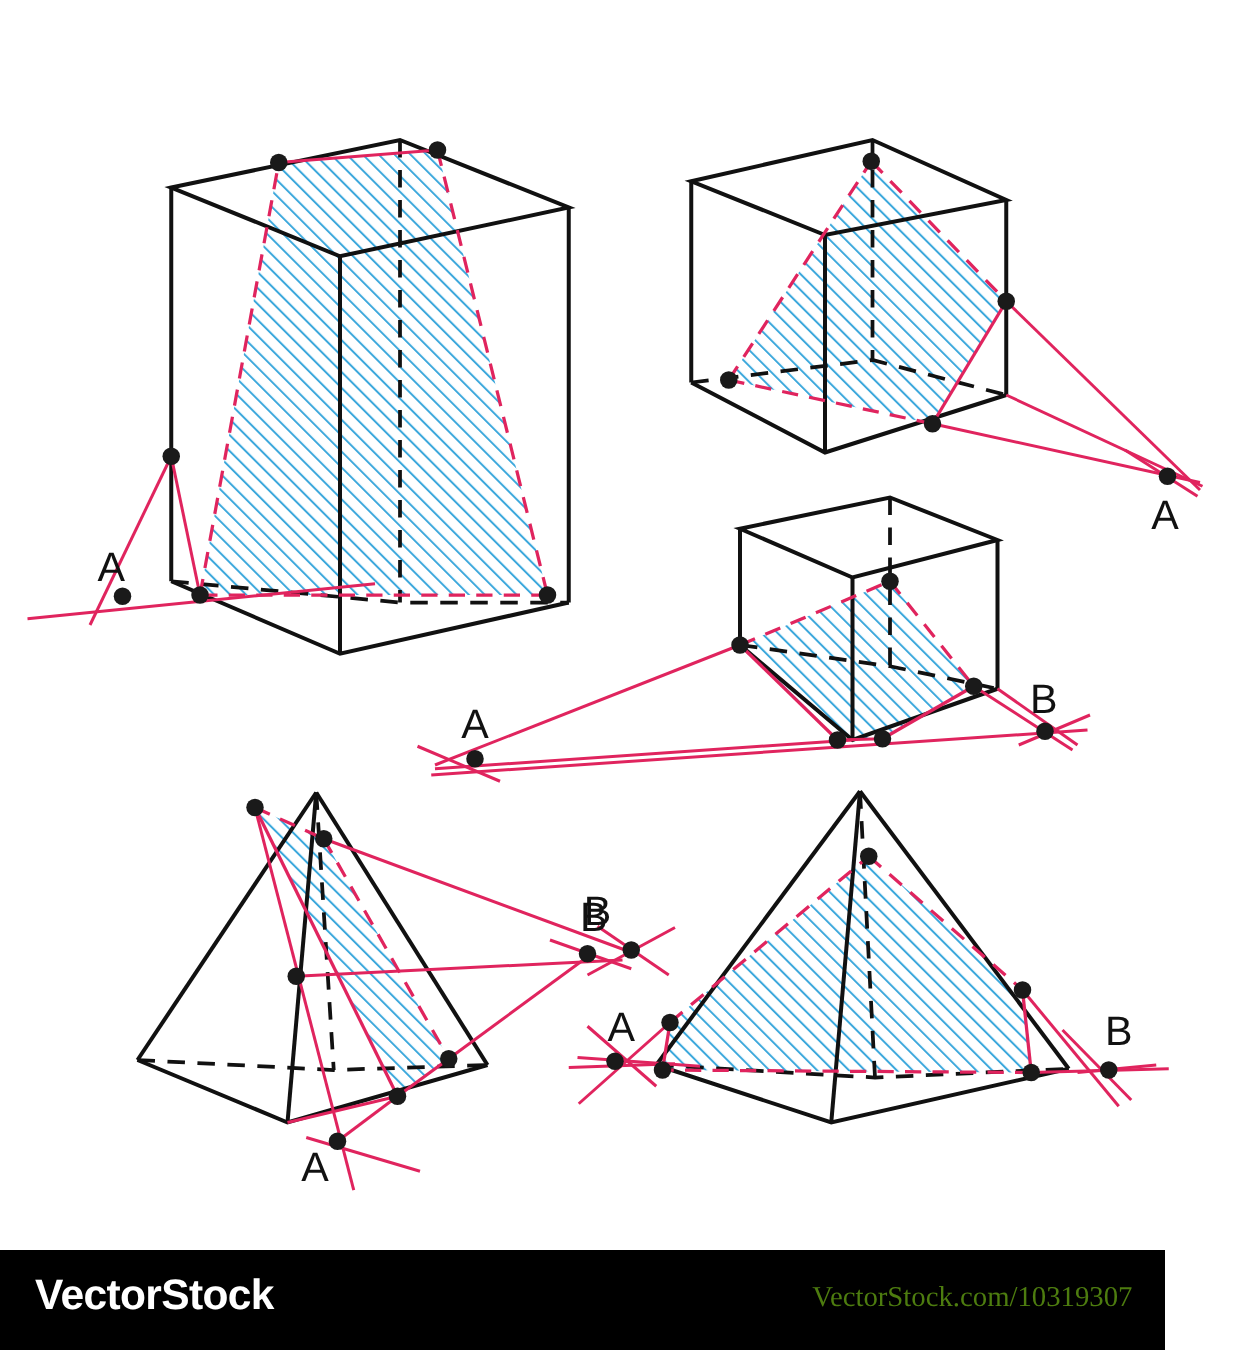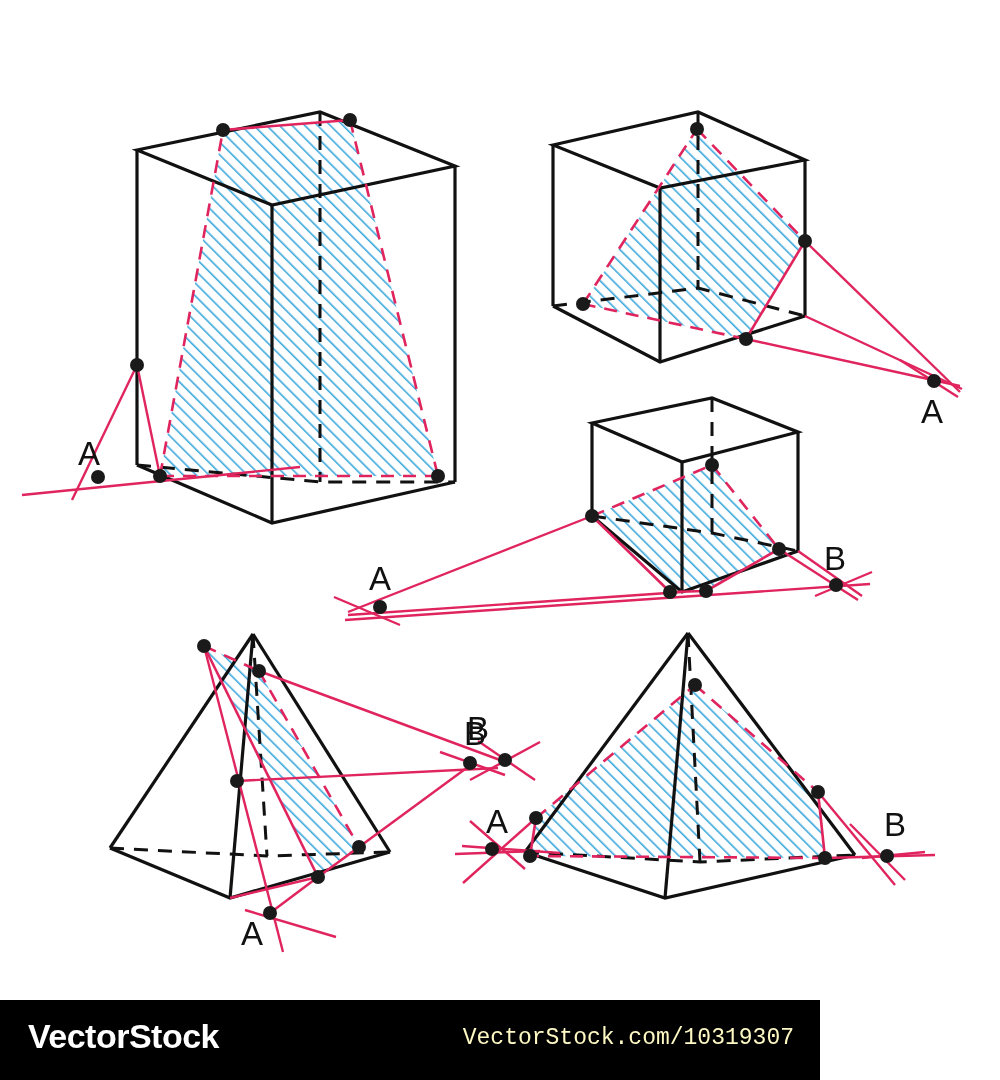--- a/index.html
+++ b/index.html
@@ -24,42 +24,42 @@
     left: 0;
     top: 0;
     width: 1000px;
     height: 990px;
     display: block;
   }
   .footer-bar {
     position: absolute;
     left: 0;
     top: 1000px;
-    width: 820px;
+    width: 932px;
     height: 80px;
     background: #000000;
     color: #ffffff;
   }
   .footer-brand {
     position: absolute;
     left: 28px;
     top: 17px;
     font-size: 34px;
     font-weight: bold;
     letter-spacing: -0.5px;
     color: #ffffff;
     font-family: "Liberation Sans", sans-serif;
   }
   .footer-url {
     position: absolute;
     right: 26px;
     top: 25px;
     font-size: 23px;
-    color: #fef9c3;
-    font-family: Liberation Mono, monospace;
+    color: #4d7c0f;
+    font-family: Liberation Serif, serif;
   }
   svg text.pt-label {
     font-family: "Liberation Sans", sans-serif;
     font-size: 33px;
     fill: #111111;
   }
 </style>
 </head>
 <body>
 

